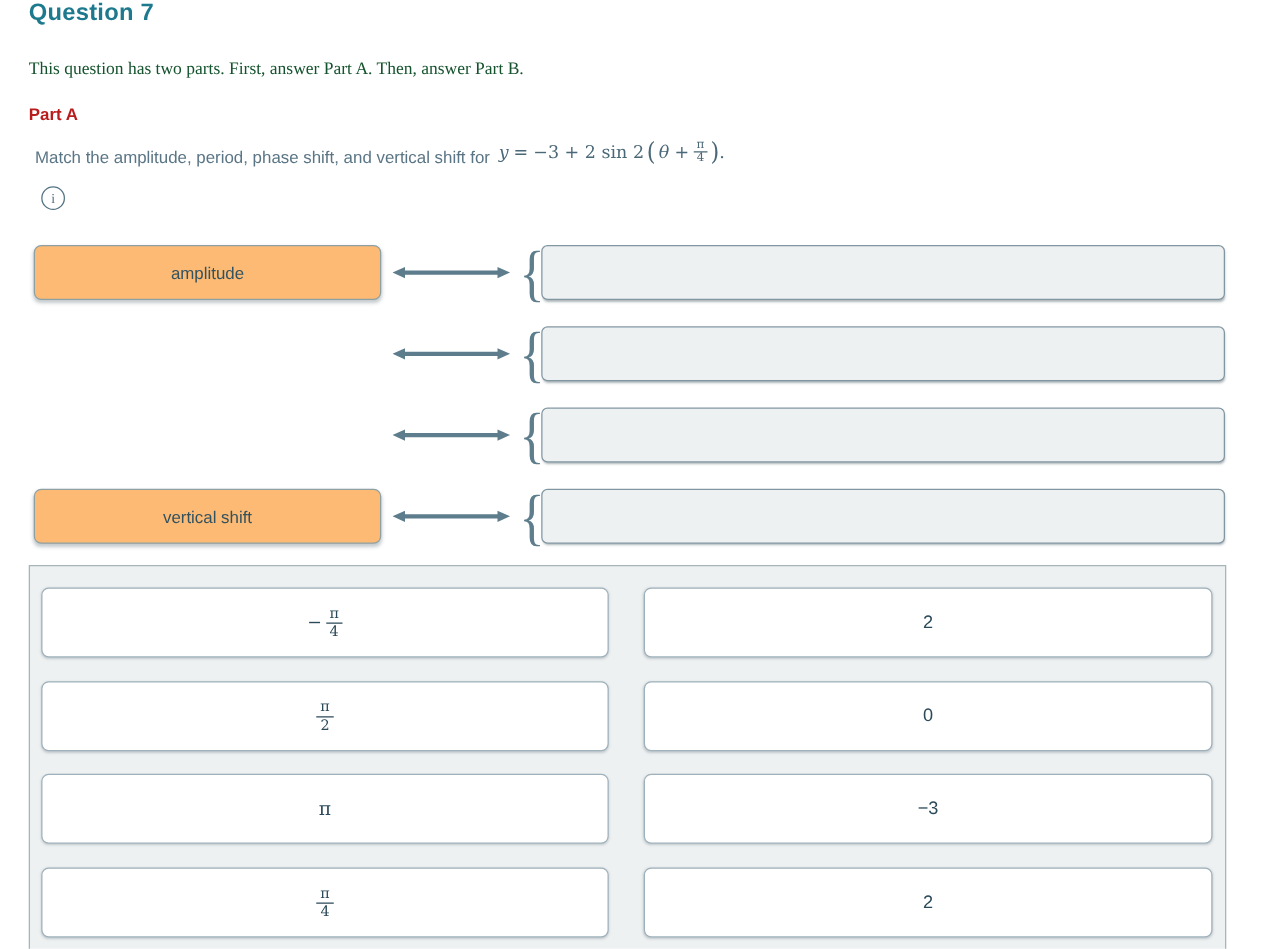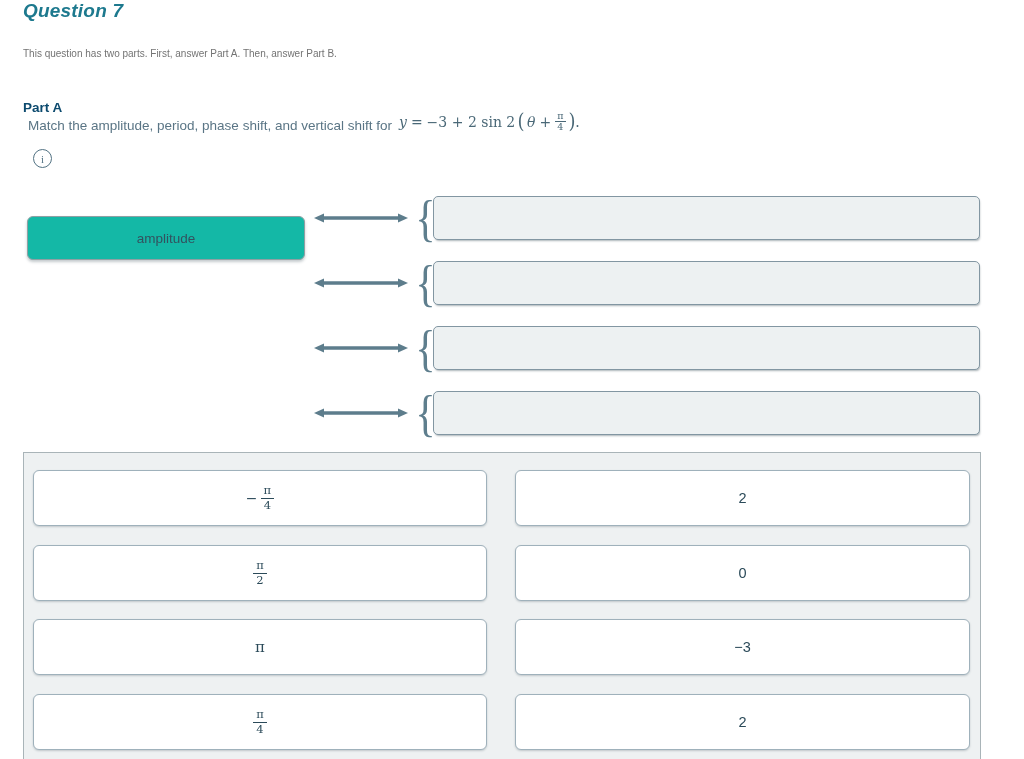--- a/index.html
+++ b/index.html
@@ -1,50 +1,50 @@
 <!DOCTYPE html>
 <html><head>
 <meta charset="utf-8">
 <style>
   * { margin:0; padding:0; box-sizing:border-box; }
   html,body { width:1024px; height:759px; background:#ffffff; overflow:hidden;
               font-family:"Liberation Sans", sans-serif; }
   .page { position:relative; width:1024px; height:759px; background:#fff; }
 
   .q-title { position:absolute; left:23px; top:0px; font-size:19px; font-weight:bold;
-             color:#1d798e; letter-spacing:.2px;font-style:italic; }
+             color:#1d798e; letter-spacing:.2px; }
 
-  .intro { position:absolute; left:23px; top:48px; font-size:10px; color:#737373; }
+  .intro { position:absolute; left:23px; top:48px; font-size:14px; color:#14532d;font-family:Liberation Serif, serif; }
 
-  .part-a { position:absolute; left:23px; top:100px; font-size:13.5px; font-weight:bold;
-            color:#0c4a6e; }
+  .part-a { position:absolute; left:23px; top:84px; font-size:13.5px; font-weight:bold;
+            color:#b91c1c; }
 
   .prompt-line { position:absolute; left:28px; top:112px; font-size:13.5px; color:#5a7585;
                  display:flex; align-items:flex-end; white-space:pre; }
   .math { font-family:"DejaVu Serif", serif; color:#4a6877; font-size:14px;
           display:inline-flex; align-items:center; margin-left:5px; }
   .math .var { font-style:italic; }
   .math .piece { margin:0 2px; }
   .math .paren { font-size:20px; font-weight:300; line-height:1; position:relative; top:-1px;
                  transform:scaleX(.9); }
   .mfrac { display:inline-flex; flex-direction:column; align-items:center; font-size:9.5px;
            line-height:1.05; margin:0 2px; position:relative; top:-1px; }
   .mfrac .num { padding:0 2px; border-bottom:1px solid #4a6877; }
 
   .info-icon { position:absolute; left:33px; top:149px; width:19px; height:19px;
                border:1.5px solid #527283; border-radius:50%; color:#527283;
                display:flex; align-items:center; justify-content:center;
                font-size:11px; font-family:"Liberation Serif", serif; cursor:pointer; }
 
   .match-row { position:absolute; left:27px; width:953px; height:44px; }
   .tile { position:absolute; left:0; top:0; width:278px; height:44px;
-          background:#14b8a6; border:1px solid #8fa0a3; border-radius:6px;
+          background:#fdba74; border:1px solid #8fa0a3; border-radius:6px;
           box-shadow:0 2px 3px rgba(60,80,90,.3);
           display:flex; align-items:center; justify-content:center;
-          font-size:13.5px; color:#33525f;margin-top:20px; }
+          font-size:13.5px; color:#33525f; }
   .arrow-svg { position:absolute; left:287px; top:17px; width:94px; height:10px; }
   .brace { position:absolute; left:387px; top:-3px; height:44px; width:18px;
            font-family:"Liberation Serif", serif; font-size:50px; line-height:50px;
            color:#5e7e8d; transform:scaleX(.85); font-weight:300; }
   .drop { position:absolute; left:406px; right:0; top:0; height:44px;
           background:#edf1f2; border:1px solid #8296a2; border-radius:5px;
           box-shadow:1px 2px 2px -1px rgba(70,90,100,.45); cursor:pointer; }
 
   .panel { position:absolute; left:23px; top:452px; width:958px; height:320px;
            background:#eef1f2; border:1px solid #a9b4b8; }
@@ -106,20 +106,23 @@
     <svg class="arrow-svg" viewBox="0 0 94 10">
         <line x1="8" y1="5" x2="86" y2="5" stroke="#5d7d8c" stroke-width="3.4"></line>
         <polygon points="0,5 10,0.5 10,9.5" fill="#5d7d8c"></polygon>
         <polygon points="94,5 84,0.5 84,9.5" fill="#5d7d8c"></polygon>
       </svg>
     <span class="brace">{</span>
     <div class="drop"></div>
   </div>
 
   <div class="match-row" style="top:391px">
+    <div class="tile">
+        <span>vertical shift</span>
+      </div>
     <svg class="arrow-svg" viewBox="0 0 94 10">
         <line x1="8" y1="5" x2="86" y2="5" stroke="#5d7d8c" stroke-width="3.4"></line>
         <polygon points="0,5 10,0.5 10,9.5" fill="#5d7d8c"></polygon>
         <polygon points="94,5 84,0.5 84,9.5" fill="#5d7d8c"></polygon>
       </svg>
     <span class="brace">{</span>
     <div class="drop"></div>
   </div>
 
   <div class="panel">

